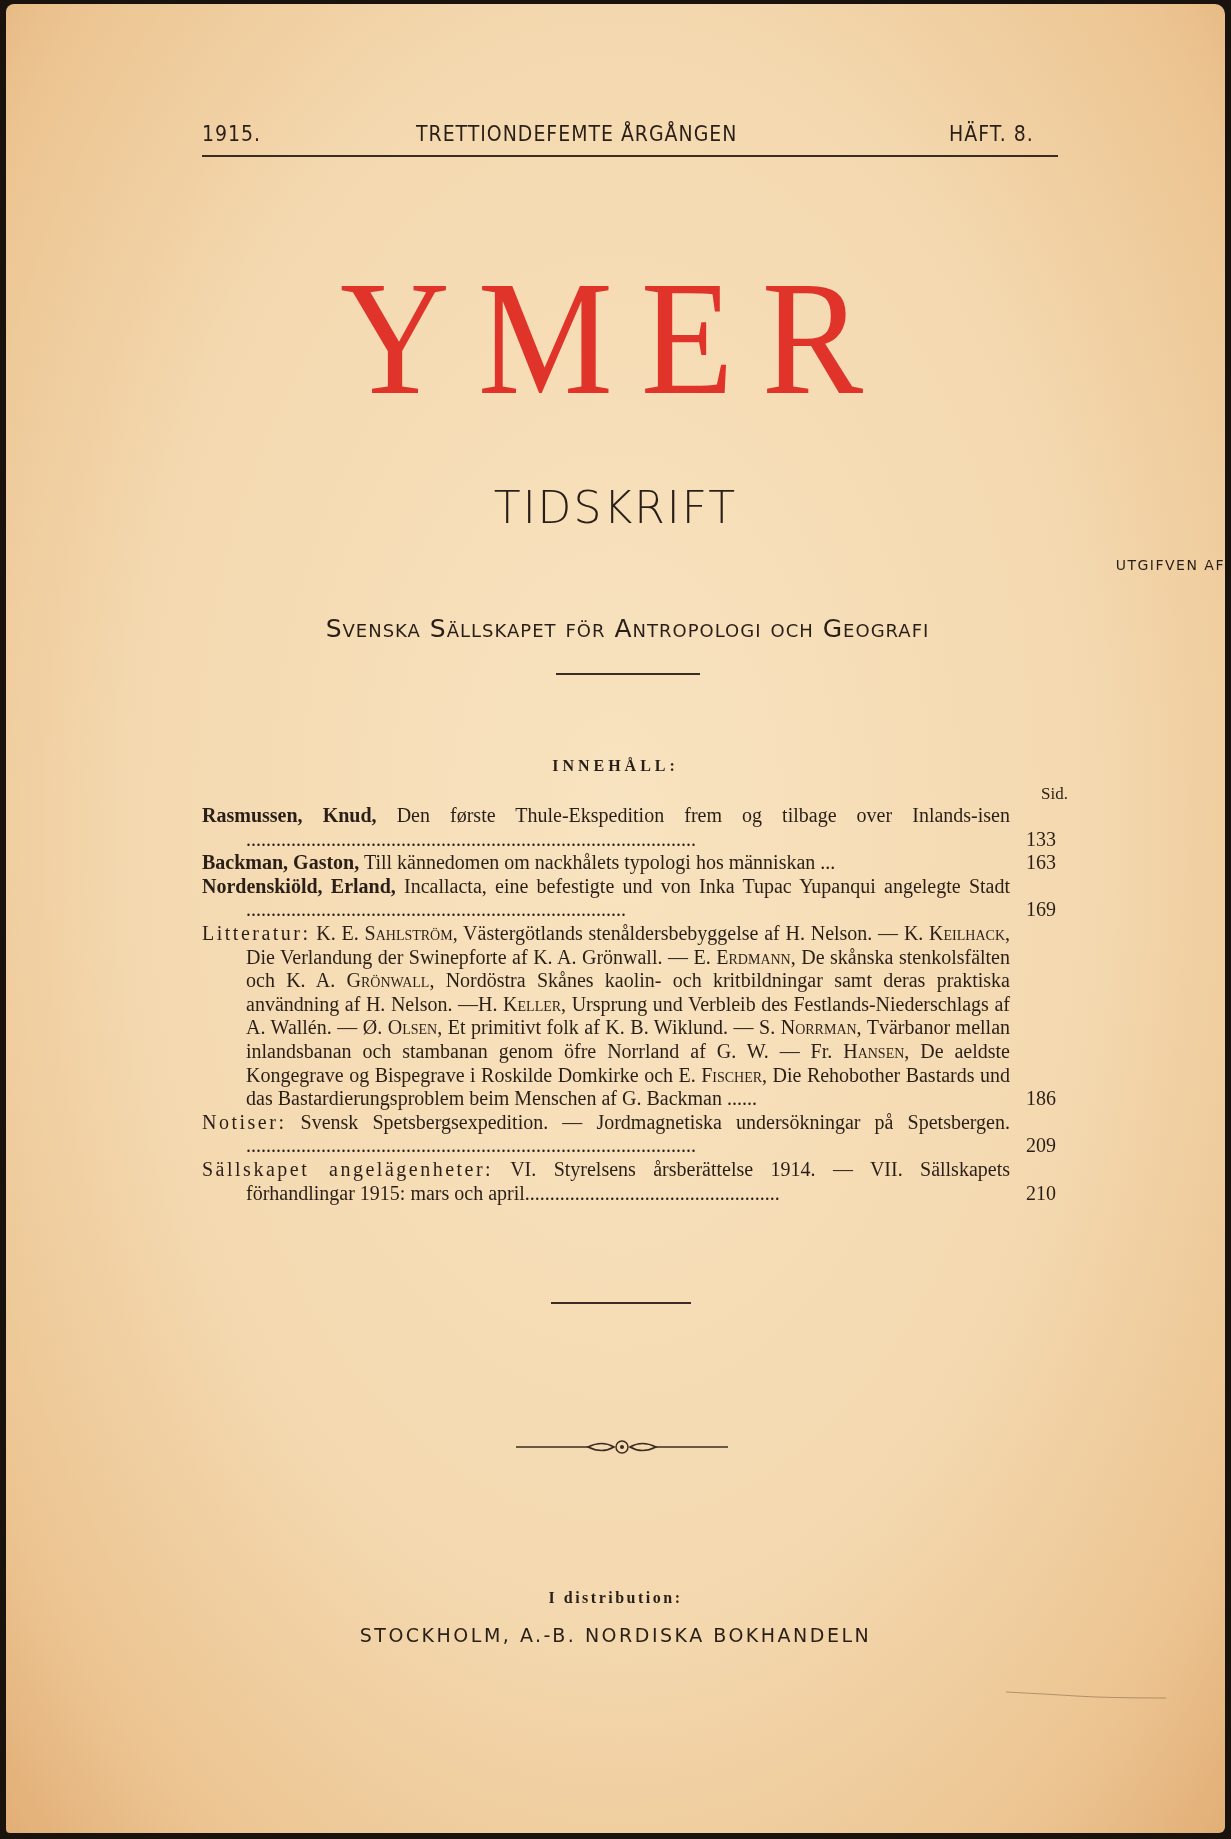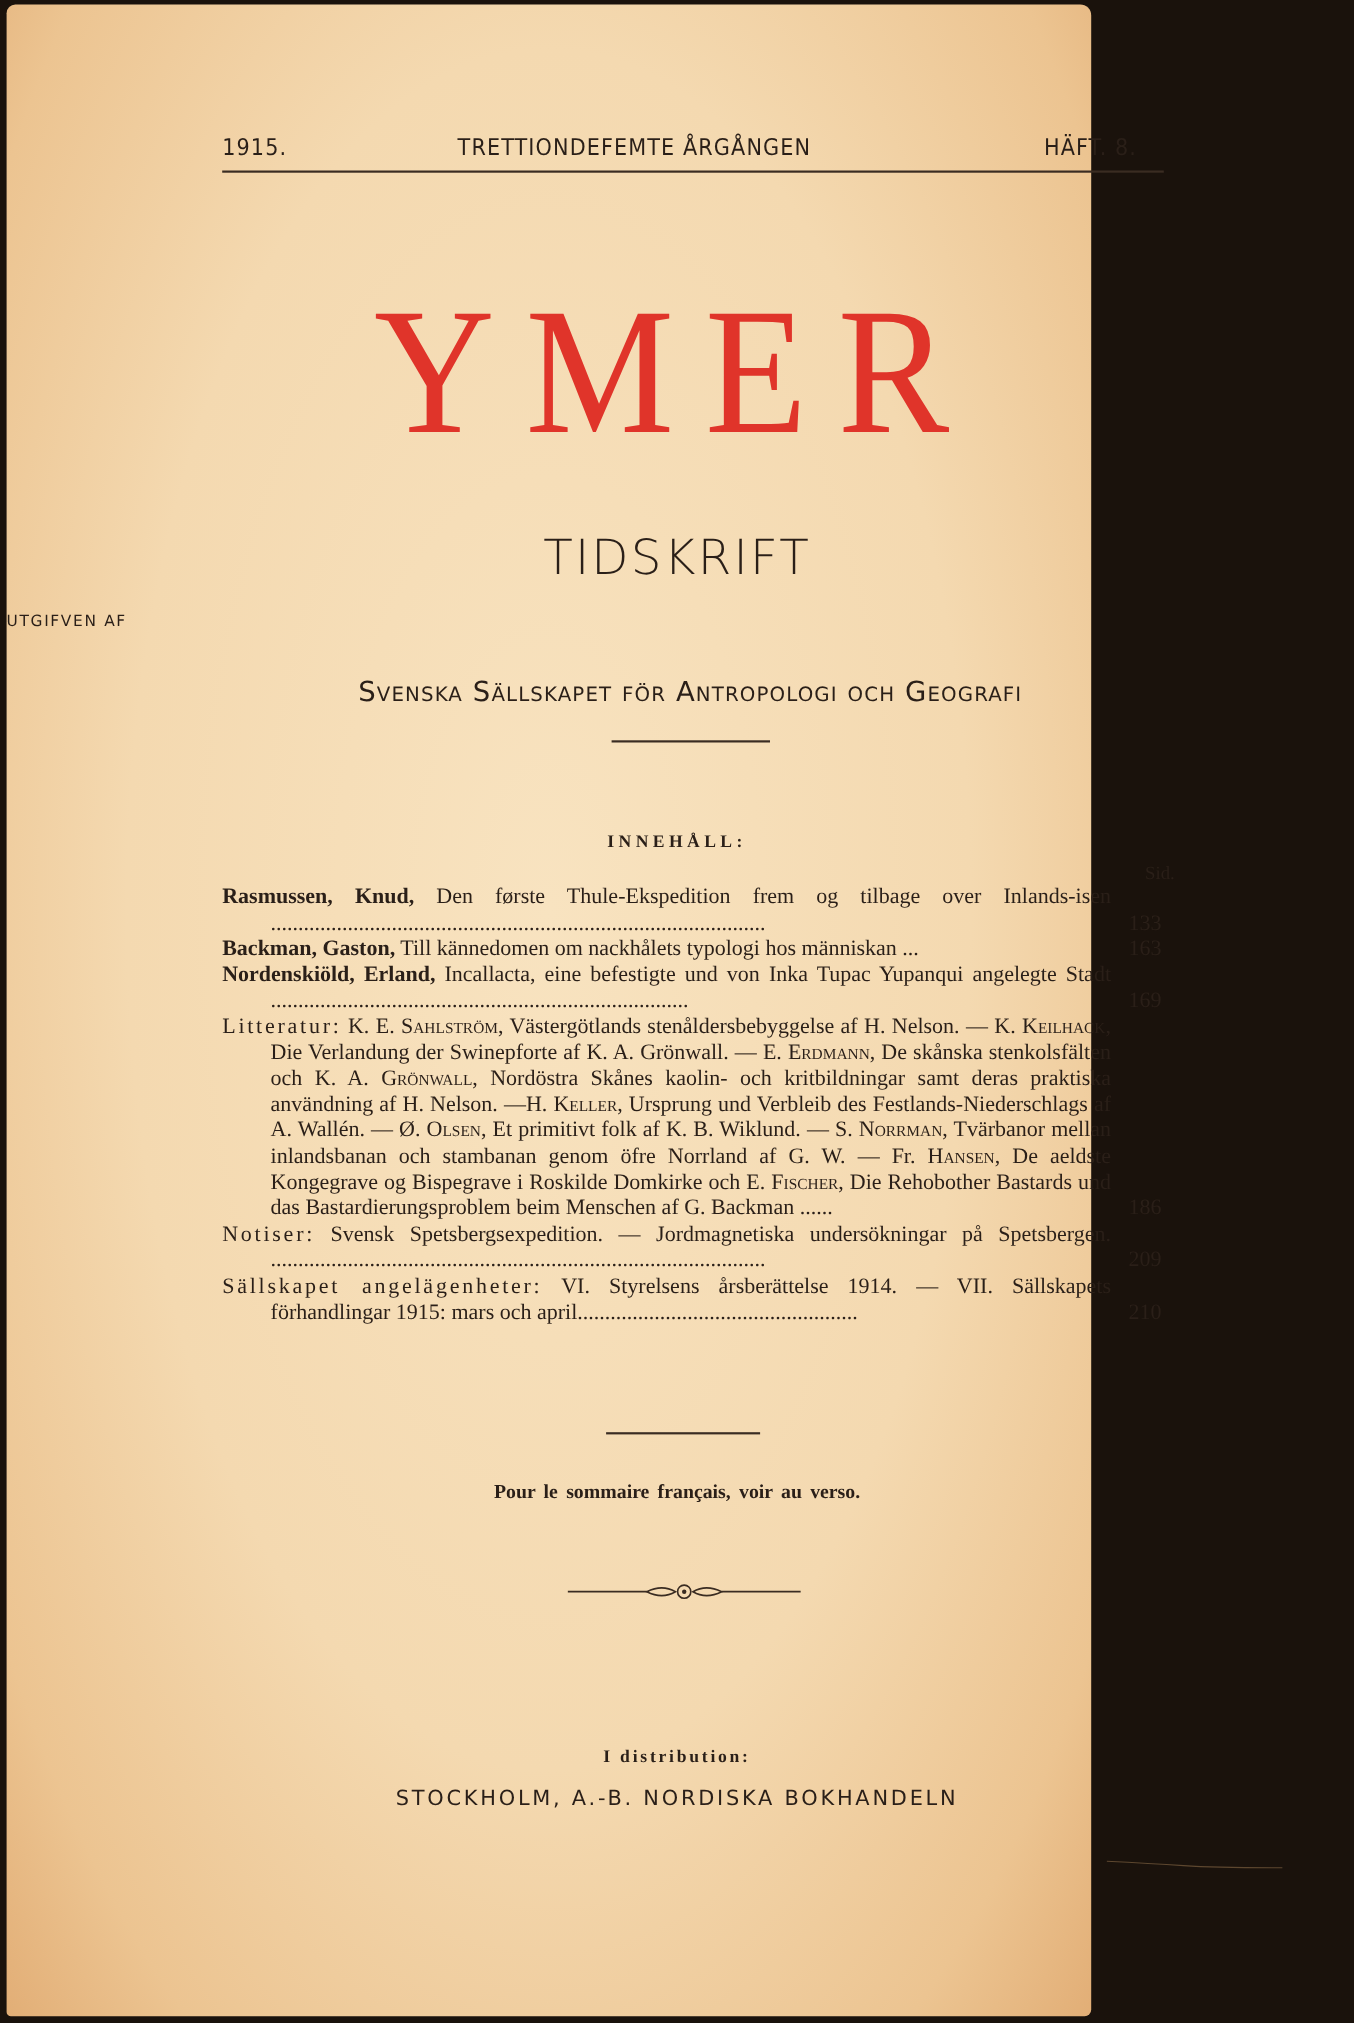--- a/index.html
+++ b/index.html
@@ -1,21 +1,21 @@
 <!DOCTYPE html>
 <html><head>
 <meta charset="utf-8">
 <style>
   html, body { margin:0; padding:0; }
   body {
     width:1231px; height:1839px; position:relative; overflow:hidden;
     background:#1a120c;
   }
   .page {
-    position:absolute; left:6px; top:4px; width:986px; height:1829px;
+    position:absolute; left:6px; top:4px; width:1219px; height:1829px;
     background: radial-gradient(ellipse at 50% 45%, #f8e3c0 0%, #f4d9b0 55%, #ecc491 85%, #e2ae76 100%);
     border-radius:8px 10px 6px 4px;
   }
   .ink { color:#2a1f18; }
 
   .header-row {
     position:absolute; left:196px; top:118px; width:862px; height:32px;
     font-family:"DejaVu Sans Condensed","DejaVu Sans", sans-serif; font-size:21px; letter-spacing:1px;
   }
   .header-row span { position:absolute; top:0; }
@@ -24,21 +24,21 @@
   .title {
     position:absolute; left:0; width:1219px; top:258px; text-align:center;
     font-family:"Liberation Serif", serif; font-size:152px; line-height:152px;
     color:#e0342a; letter-spacing:28px; transform:scaleY(1.08);
   }
   .subtitle {
     position:absolute; left:0; width:1219px; top:478px; text-align:center;
     font-family:"DejaVu Sans", sans-serif; font-size:44px; letter-spacing:2px; font-weight:300;
   }
   .publisher-small {
-    position:absolute; left:0; width:1219px; top:553px; text-align:left;
+    position:absolute; left:0; width:1219px; top:553px; text-align:right;
     font-family:"DejaVu Sans", sans-serif; font-size:14px; letter-spacing:1.5px;
   }
   .society {
     position:absolute; left:0; width:1219px; top:610px; text-align:center;
     font-family:"DejaVu Sans", sans-serif; font-size:25px; letter-spacing:1px; font-variant:small-caps;padding-left:12px;
   }
   .short-rule { position:absolute; height:2px; background:#3a2c22; }
 
   .toc-heading {
     position:absolute; left:0; width:1219px; top:753px; text-align:center;
@@ -113,21 +113,20 @@
       <span class="page-no">209</span>
     </div>
     <div class="toc-entry">
       <span class="spaced">Sällskapet angelägenheter:</span><span> VI. Styrelsens årsberättelse 1914. — VII. Sällskapets förhandlingar 1915: mars och april</span><span class="lead">...................................................</span>
       <span class="page-no">210</span>
     </div>
   </div>
 
   <div class="short-rule" style="left:545px; top:1298px; width:140px;"></div>
 
-  <div class="french">Pour le sommaire français, voir au verso.</div>
 
   <svg class="ornament" viewBox="0 0 212 22">
     <line x1="0" y1="11" x2="72" y2="11" stroke="#3a2c22" stroke-width="1.5"></line>
     <path d="M72 11 Q86 4 98 11 Q86 18 72 11 Z" fill="none" stroke="#3a2c22" stroke-width="1.5"></path>
     <circle cx="106" cy="11" r="6" fill="none" stroke="#3a2c22" stroke-width="1.5"></circle>
     <circle cx="106" cy="11" r="2" fill="#3a2c22"></circle>
     <path d="M114 11 Q126 4 140 11 Q126 18 114 11 Z" fill="none" stroke="#3a2c22" stroke-width="1.5"></path>
     <line x1="140" y1="11" x2="212" y2="11" stroke="#3a2c22" stroke-width="1.5"></line>
   </svg>
 

